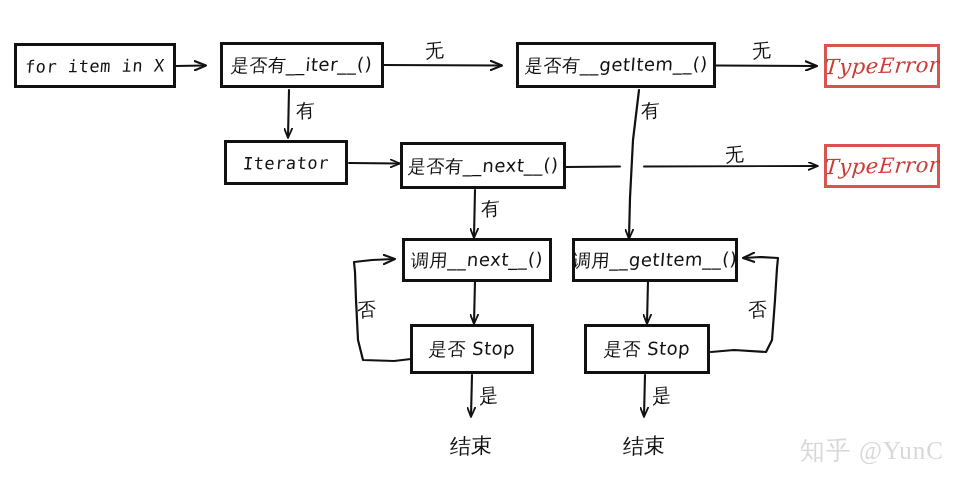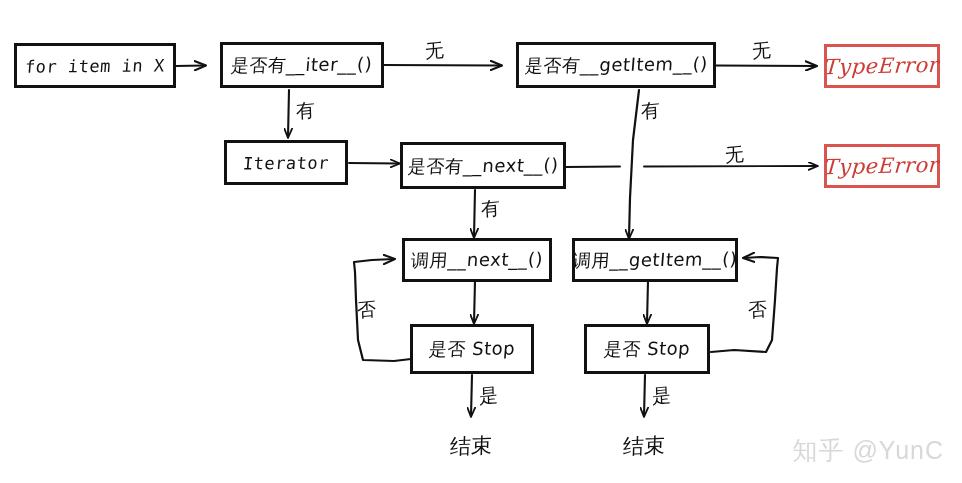--- a/index.html
+++ b/index.html
@@ -71,21 +71,21 @@
     font-family: "DejaVu Sans", sans-serif;
     font-size: 21px;
     color: #111111;
     transform: rotate(-2deg) skewX(-4deg);
     white-space: nowrap;
   }
   .watermark {
     position: absolute;
     right: 18px;
     bottom: 16px;
-    font-family: Liberation Sans, sans-serif;
+    font-family: Liberation Serif, serif;
     font-size: 25px;
     color: #d8d8d8;
     letter-spacing: 1px;
     white-space: nowrap;
     user-select: none;
   }
 </style>
 </head>
 <body>
 

